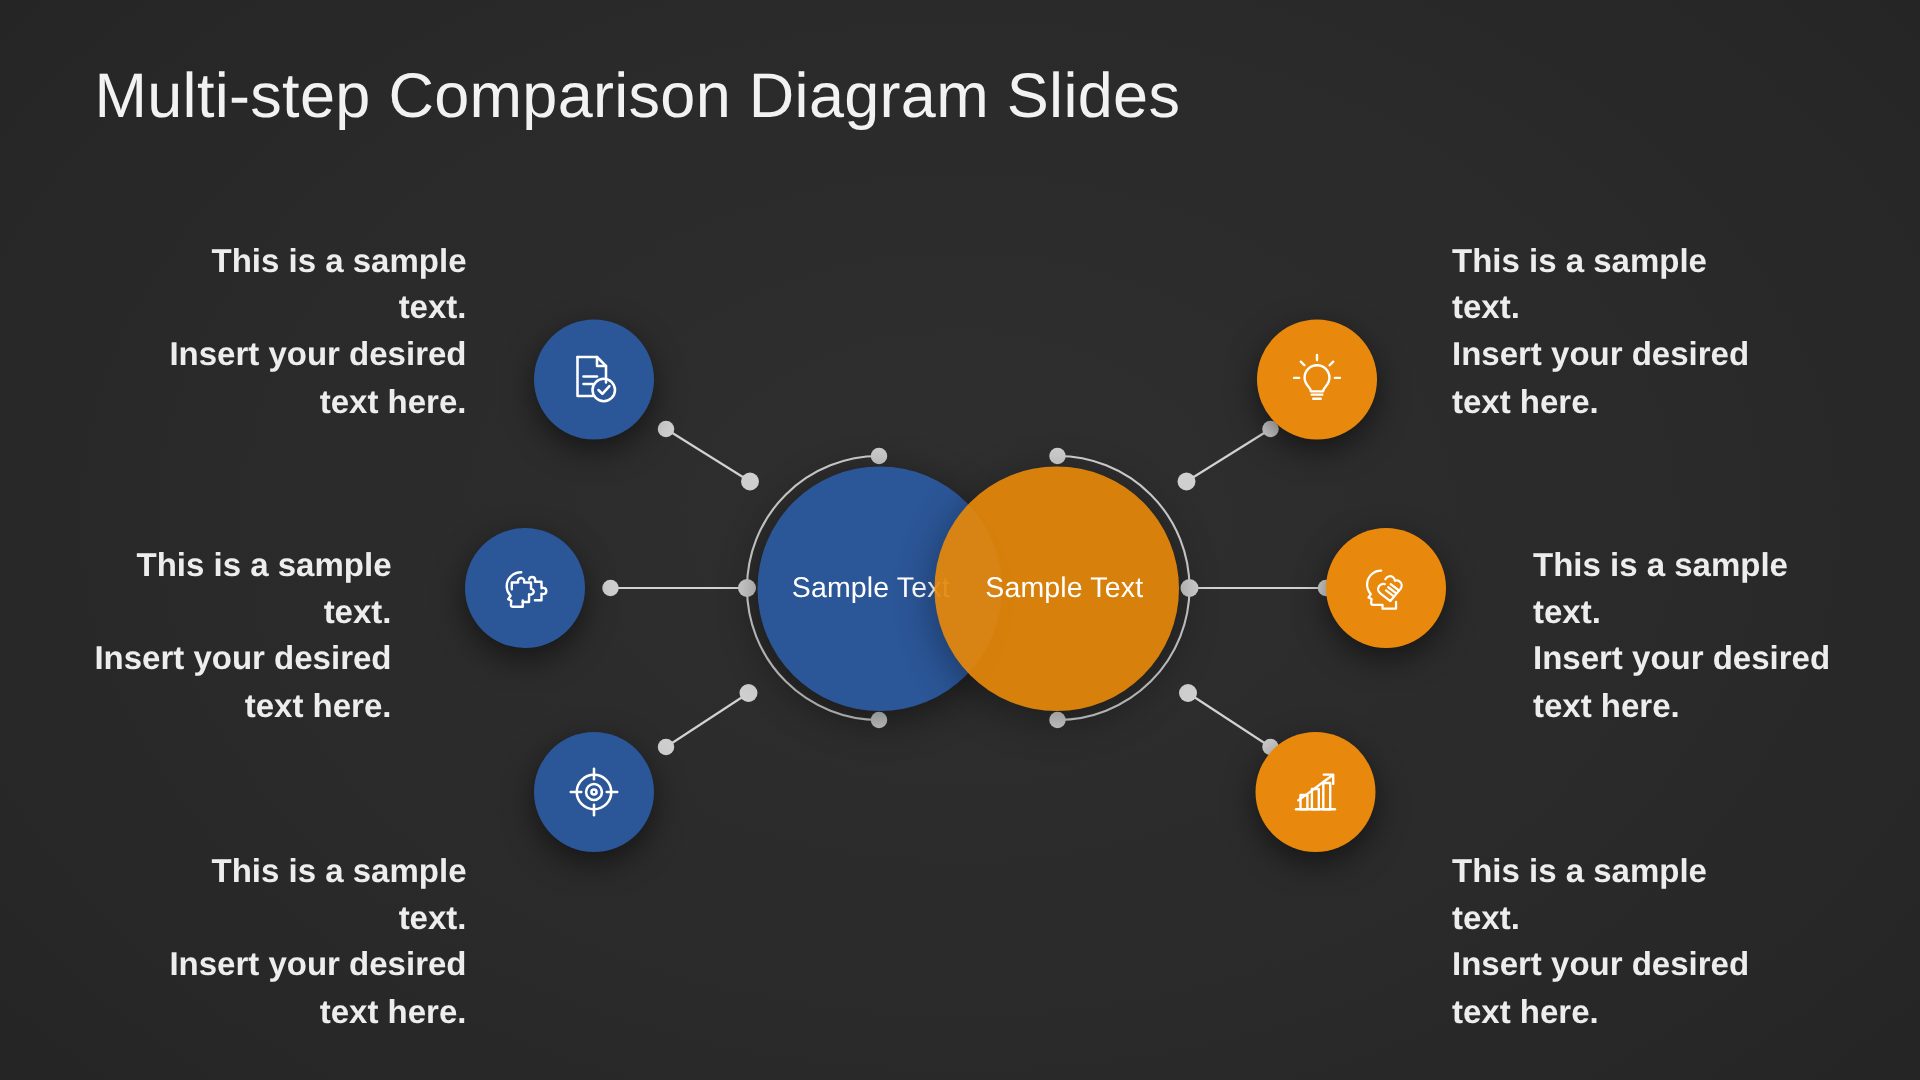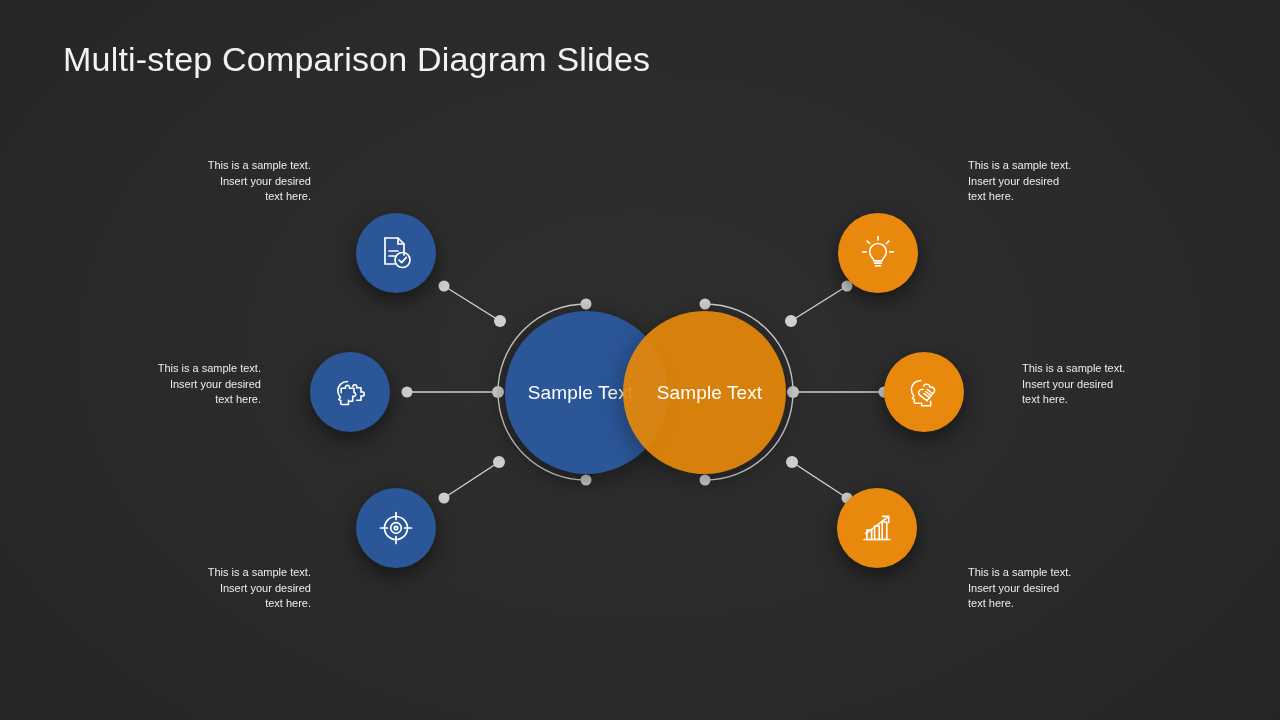--- a/index.html
+++ b/index.html
@@ -23,21 +23,21 @@
     background: #2b2b2b;
     background-image: radial-gradient(ellipse 900px 620px at 50% 48%, #2f2f2f 0%, #2a2a2a 55%, #242424 100%);
     overflow: hidden;
   }
 
   
   #title {
     position: absolute;
     left: 63px;
     top: 40px;
-    font-size: 34px;
+    font-size: 42px;
     font-weight: 300;
     letter-spacing: 0.2px;
     color: #f2f2f2;
     white-space: nowrap;
     font-family: "Liberation Sans", sans-serif;
   }
 
   
   #wires {
     position: absolute;
@@ -107,23 +107,23 @@
   #bub-l2 { left: 310px; top: 352px; }
   #bub-l3 { left: 356px; top: 488px; }
   #bub-r1 { left: 838px; top: 213px; }
   #bub-r2 { left: 884px; top: 352px; }
   #bub-r3 { left: 837px; top: 488px; }
 
   
   .caption {
     position: absolute;
     color: #ededed;
-    font-size: 11px;
+    font-size: 22px;
     line-height: 1.42;
-    font-weight: 400;
+    font-weight: 700;
     width: 215px;
     white-space: pre-line;
   }
   .caption.left  { text-align: right; }
   .caption.right { text-align: left; }
 
   #cap-l1 { left: 96px;  top: 158px; }
   #cap-l2 { left: 46px;  top: 361px; }
   #cap-l3 { left: 96px;  top: 565px; }
   #cap-r1 { left: 968px; top: 158px; }

